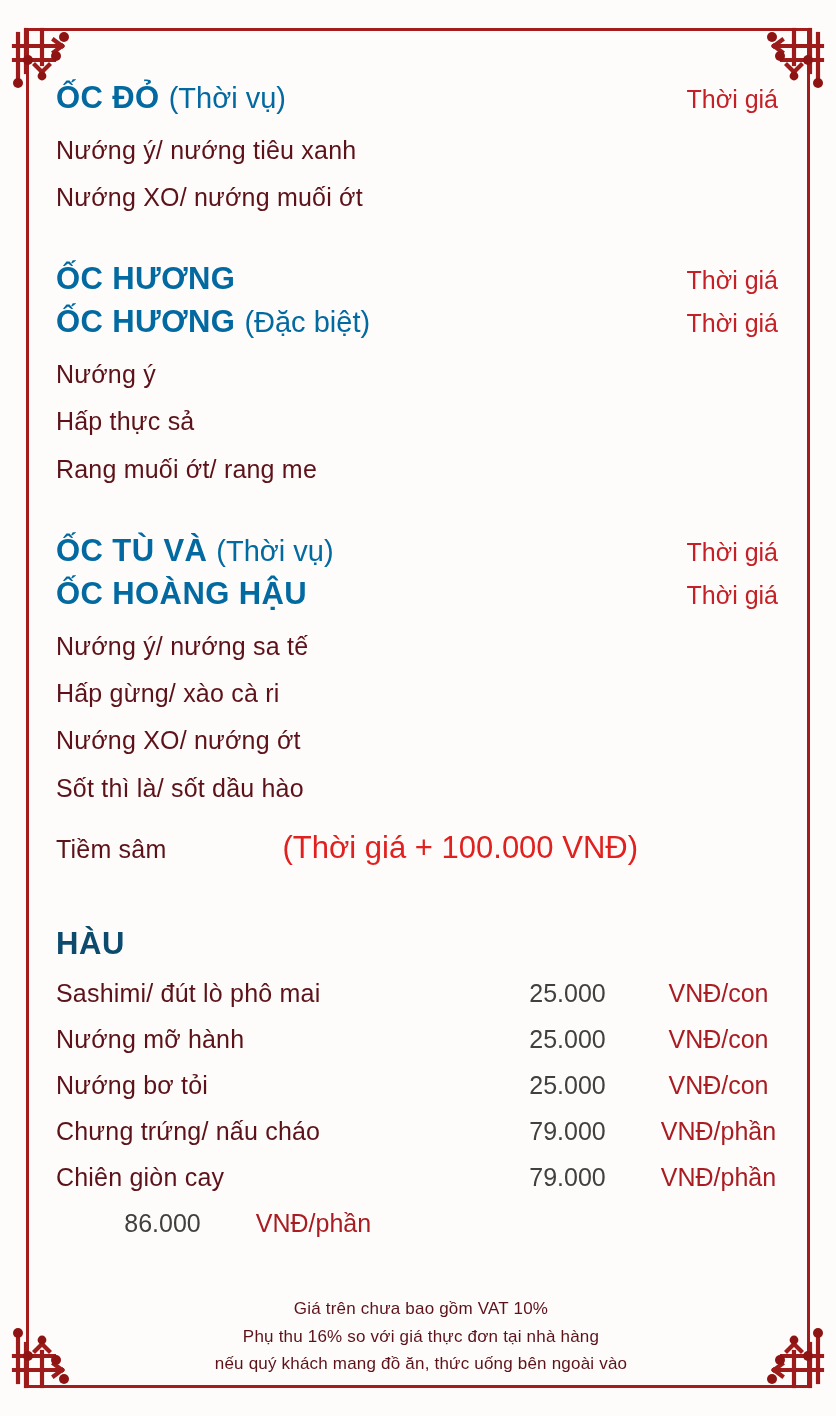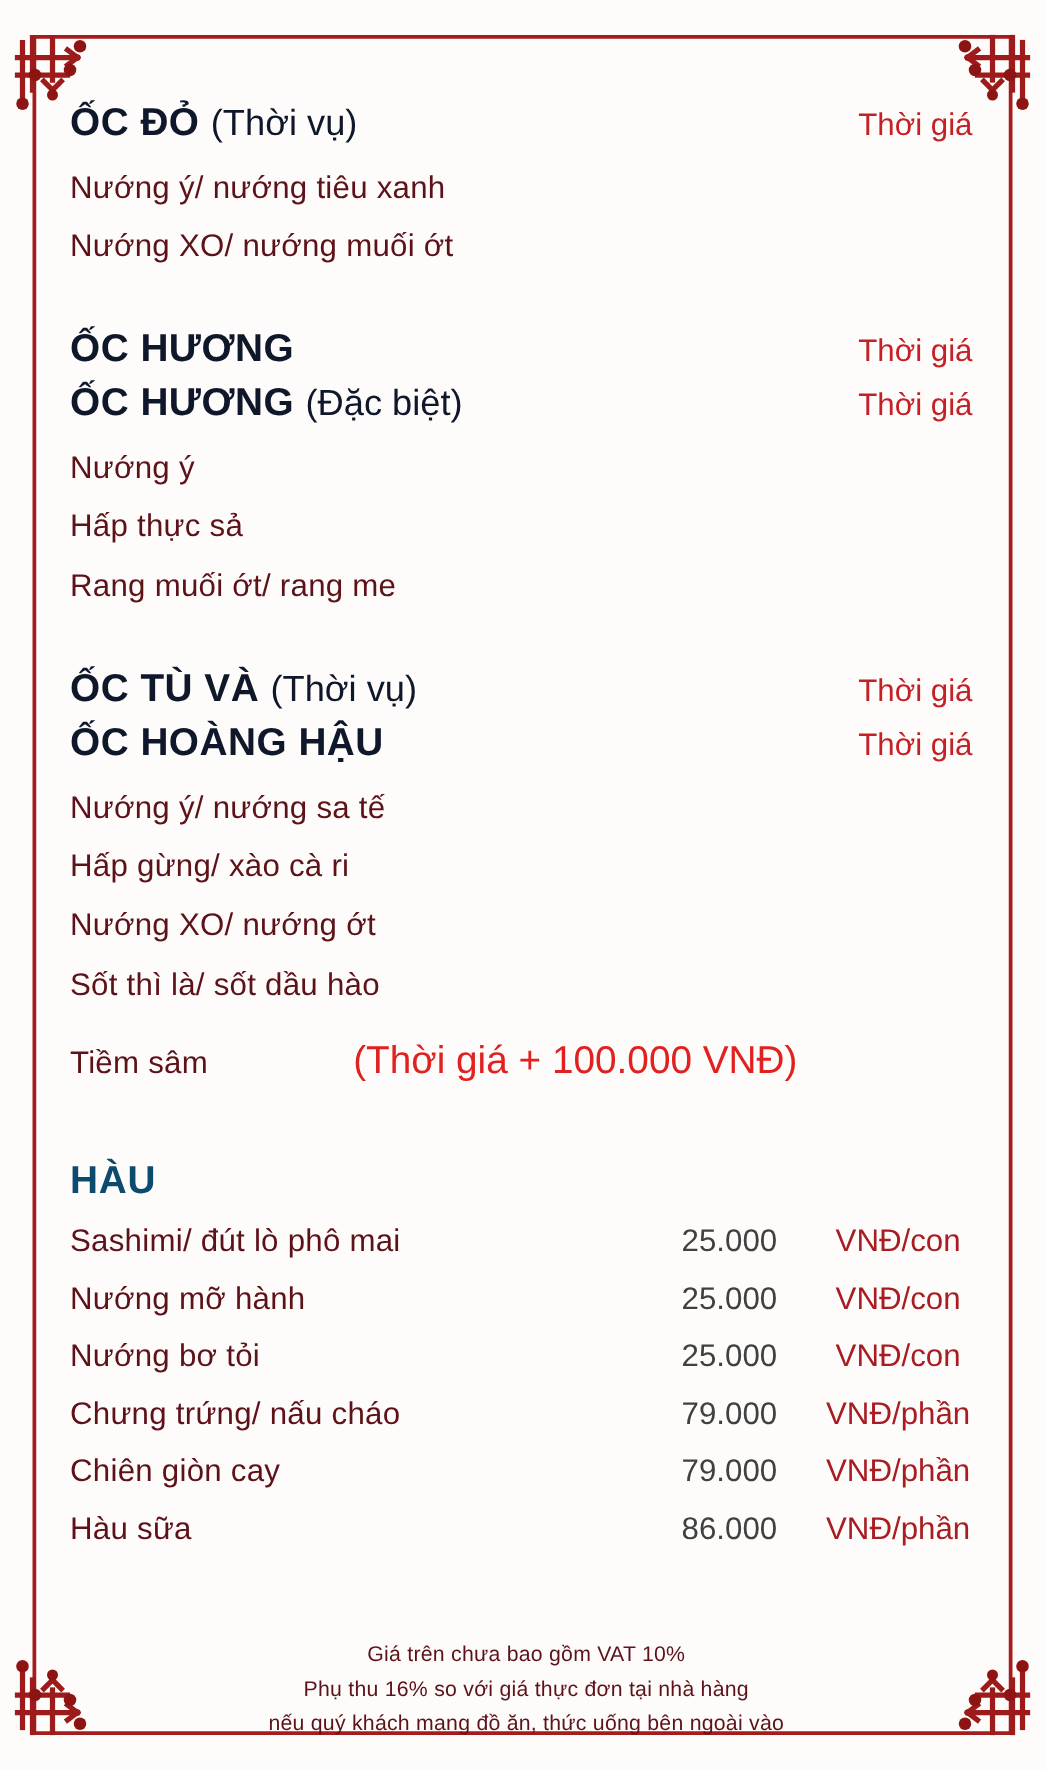--- a/index.html
+++ b/index.html
@@ -57,21 +57,21 @@
 
   .head-row {
     display: flex;
     align-items: baseline;
     justify-content: space-between;
     margin-bottom: 2px;
   }
   .head-title {
     font-size: 31px;
     font-weight: 700;
-    color: #0f172a;
+    color: #0369a1;
     letter-spacing: 0.4px;
     line-height: 1.32;
     white-space: nowrap;
   }
   .head-title .qual {
     font-weight: 400;
     font-size: 29px;
     letter-spacing: 0;
   }
   .head-price {
@@ -111,20 +111,21 @@
     font-size: 31px;
     font-weight: 700;
     color: #0c4a6e;
     letter-spacing: 0.6px;
     margin-bottom: 6px;
   }
   .price-row {
     display: flex;
     align-items: baseline;
     margin-top: 17px;
+    gap: 16px;
   }
   .price-row .pname {
     flex: 1 1 auto;
     font-size: 25px;
     color: #5d1219;
     letter-spacing: 0.2px;
   }
   .price-row .pval {
     flex: 0 0 135px;
     text-align: center;
@@ -137,21 +138,21 @@
     text-align: center;
     font-size: 25px;
     color: #a81c22;
   }
 
   
   .footer {
     position: absolute;
     left: 56px;
     right: 50px;
-    bottom: 23px;
+    bottom: 38px;
     text-align: center;
   }
   .footer div {
     font-size: 17px;
     color: #5d1219;
     line-height: 1.62;
     letter-spacing: 0.2px;
   }
 </style>
 </head>
@@ -356,21 +357,20 @@
         <div class="pname">Chưng trứng/ nấu cháo</div>
         <div class="pval">79.000</div>
         <div class="punit">VNĐ/phần</div>
       </div>
       <div class="price-row">
         <div class="pname">Chiên giòn cay</div>
         <div class="pval">79.000</div>
         <div class="punit">VNĐ/phần</div>
       </div>
       <div class="price-row">
-        <div class="pname">Hàu sữa</div>
         <div class="pval">86.000</div>
         <div class="punit">VNĐ/phần</div>
       </div>
     </div>
 
   </div>
 
   <div class="footer">
     <div>Giá trên chưa bao gồm VAT 10%</div>
     <div>Phụ thu 16% so với giá thực đơn tại nhà hàng</div>

